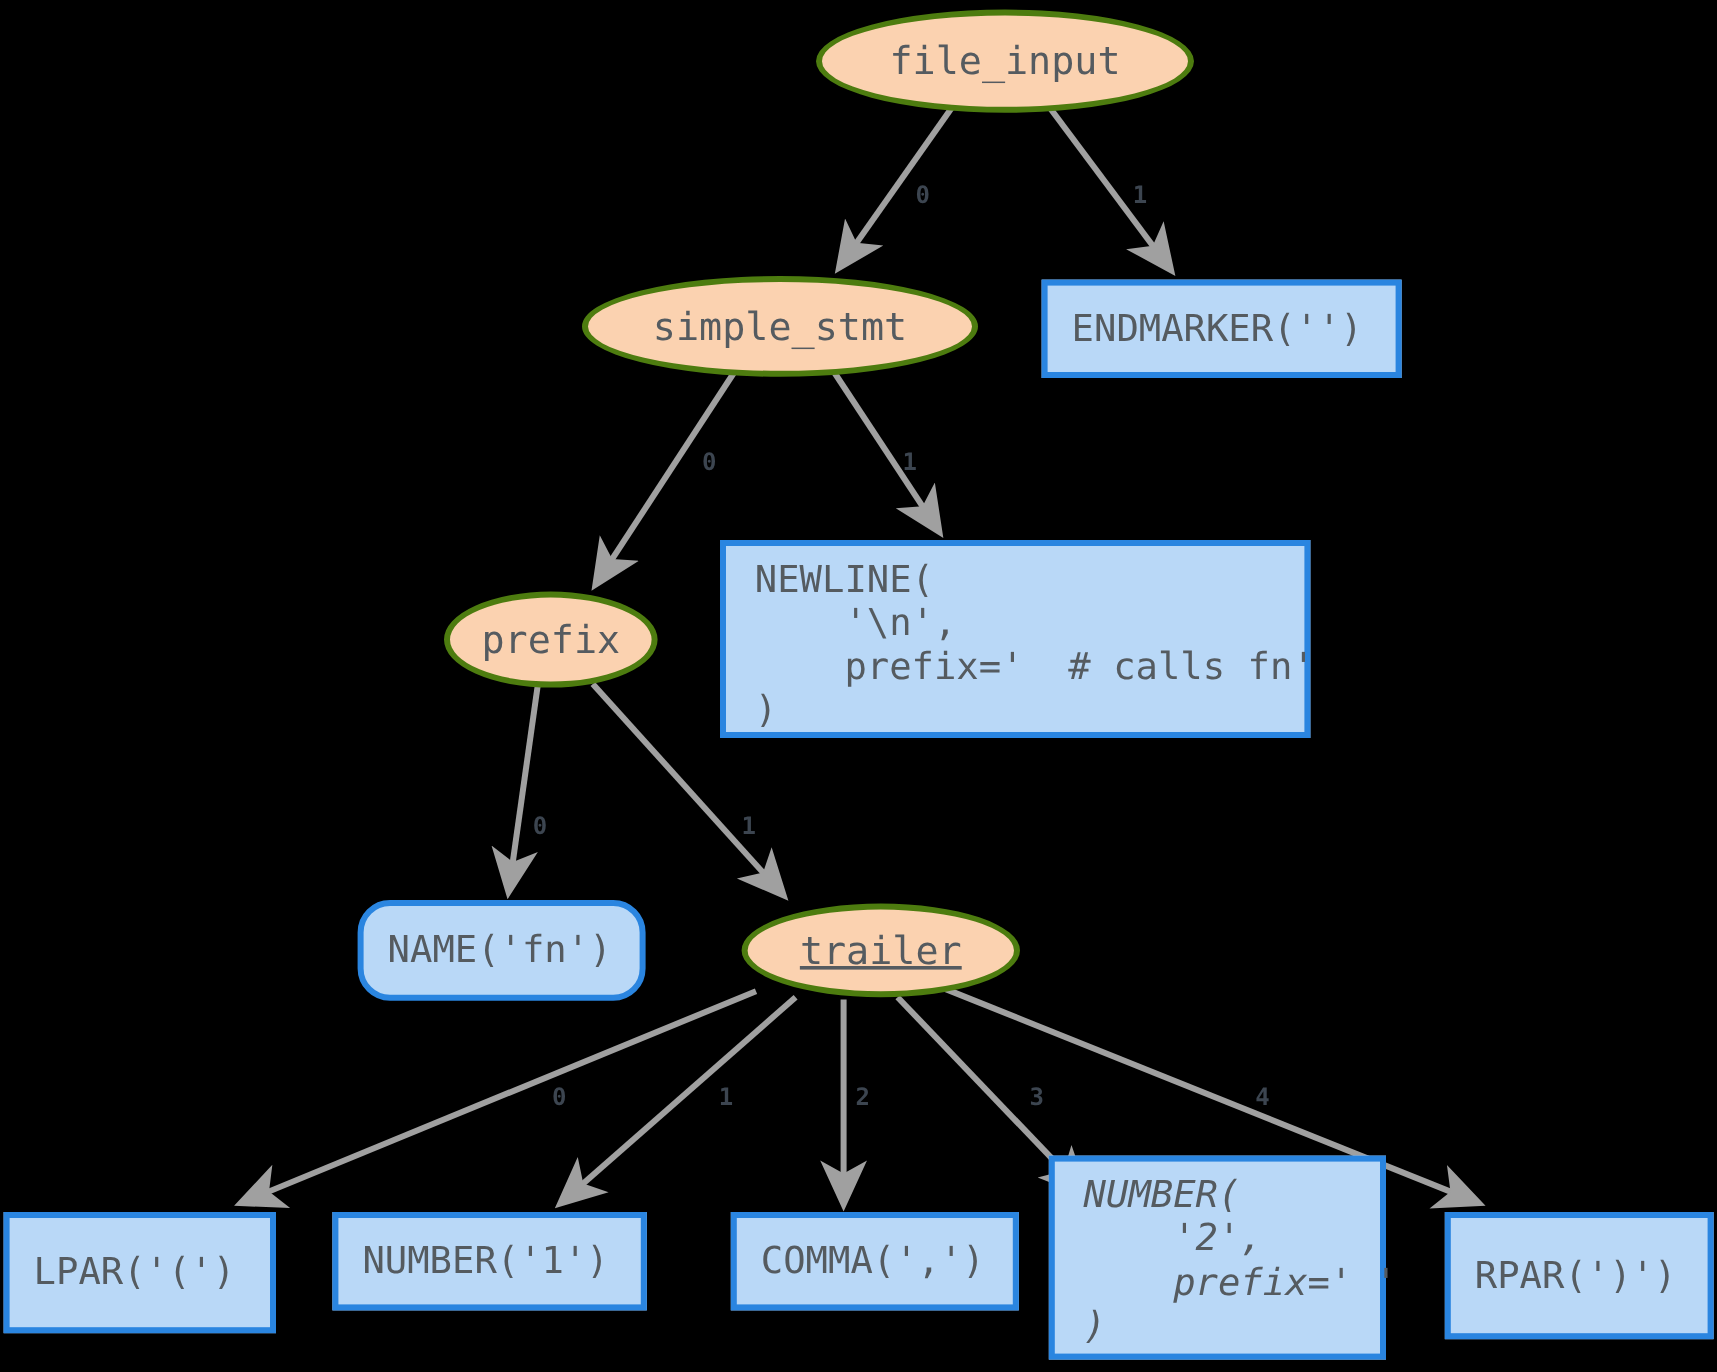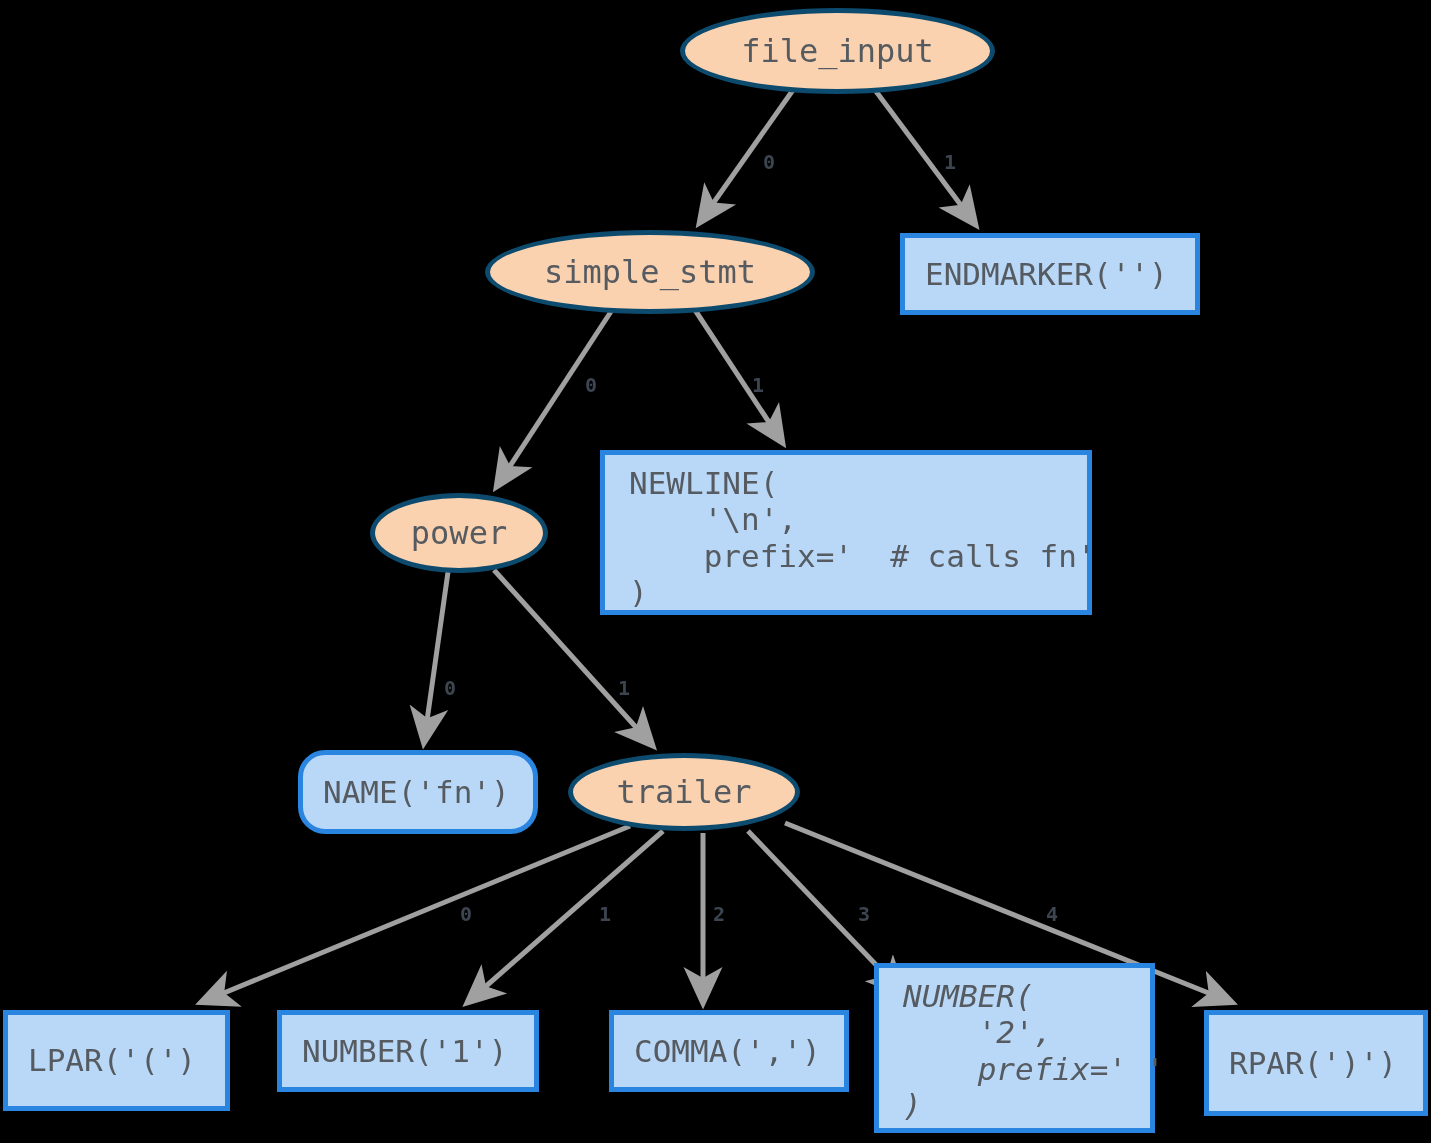--- a/index.html
+++ b/index.html
@@ -31,21 +31,21 @@
     box-sizing: border-box;
     display: flex;
     align-items: center;
     justify-content: center;
     color: #555b60;
     white-space: pre;
     text-align: left;
   }
   .node.ellipse {
     background: #fbd2b0;
-    border: 5px solid #0c4a6e;
+    border: 5px solid #4d7c0f;
     border-radius: 50%;
     font-size: 32px;
     letter-spacing: 0px;
   }
   .node.box {
     background: #b9d8f7;
     border: 5px solid #2a85e0;
     font-size: 31px;
     justify-content: flex-start;
     align-items: flex-start;
@@ -85,28 +85,28 @@
         <line x1="630" y1="826" x2="202" y2="1002" stroke="#a0a0a0" stroke-width="5" marker-end="url(#arrow)"></line>
         <line x1="663" y1="831" x2="468" y2="1002" stroke="#a0a0a0" stroke-width="5" marker-end="url(#arrow)"></line>
         <line x1="703" y1="833" x2="703" y2="1002" stroke="#a0a0a0" stroke-width="5" marker-end="url(#arrow)"></line>
         <line x1="748" y1="831" x2="903" y2="993" stroke="#a0a0a0" stroke-width="5" marker-end="url(#arrow)"></line>
         <line x1="785" y1="823" x2="1231" y2="1002" stroke="#a0a0a0" stroke-width="5" marker-end="url(#arrow)"></line>
       </g>
   </svg>
   <div id="nodes-layer">
       <div class="node ellipse" style="left: 680px; top: 8px; width: 315px; height: 86px;">file_input</div>
       <div class="node ellipse" style="left: 485px; top: 230px; width: 330px; height: 84px;">simple_stmt</div>
-      <div class="node box single" style="left: 868px; top: 233px; width: 300px; height: 82px; margin-left: 32px;">ENDMARKER('')</div>
-      <div class="node ellipse" style="left: 370px; top: 493px; width: 178px; height: 80px;">power</div>
+      <div class="node box single" style="left: 868px; top: 233px; width: 300px; height: 82px;">ENDMARKER('')</div>
+      <div class="node ellipse" style="left: 370px; top: 493px; width: 178px; height: 80px;">prefix</div>
       <div class="node box" style="left: 600px; top: 450px; width: 492px; height: 165px;">NEWLINE(
     '\n',
     prefix='  # calls fn'
 )</div>
       <div class="node box single" style="left: 298px; top: 750px; width: 240px; height: 84px; border-radius: 27px;">NAME('fn')</div>
-      <div class="node ellipse" style="left: 568px; top: 753px; width: 232px; height: 78px;">trailer</div>
+      <div class="node ellipse" style="left: 618px; top: 753px; width: 232px; height: 78px; text-decoration: underline;">trailer</div>
       <div class="node box single" style="left: 3px; top: 1010px; width: 227px; height: 101px;">LPAR('(')</div>
       <div class="node box single" style="left: 277px; top: 1010px; width: 262px; height: 82px;">NUMBER('1')</div>
       <div class="node box single" style="left: 585px; top: 1010px; width: 240px; height: 82px; margin-left: 24px;">COMMA(',')</div>
       <div class="node box" style="left: 874px; top: 963px; width: 281px; height: 170px; font-style: italic;">NUMBER(
     '2',
     prefix=' '
 )</div>
       <div class="node box single" style="left: 1204px; top: 1010px; width: 224px; height: 106px;">RPAR(')')</div>
     </div>
   <div id="labels-layer">

